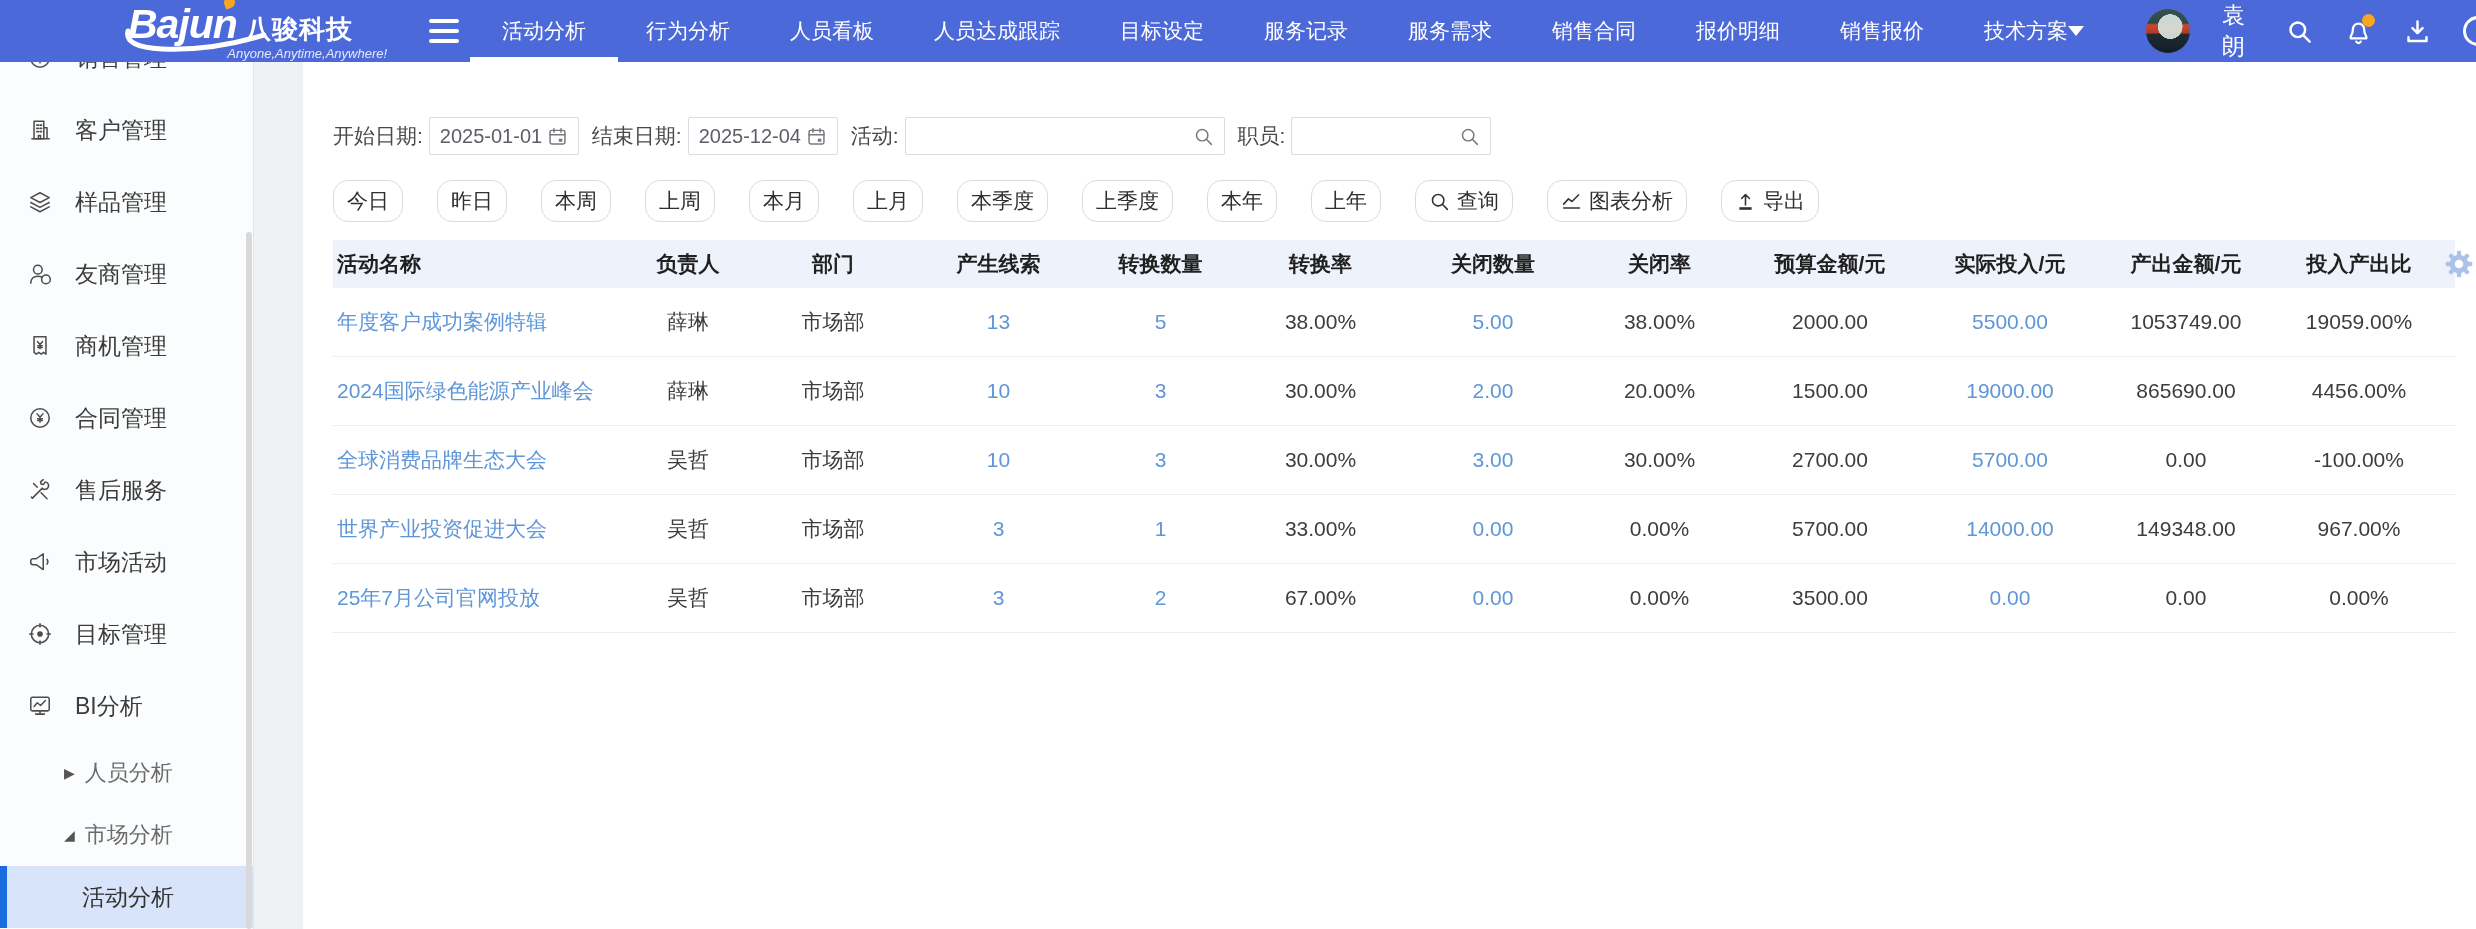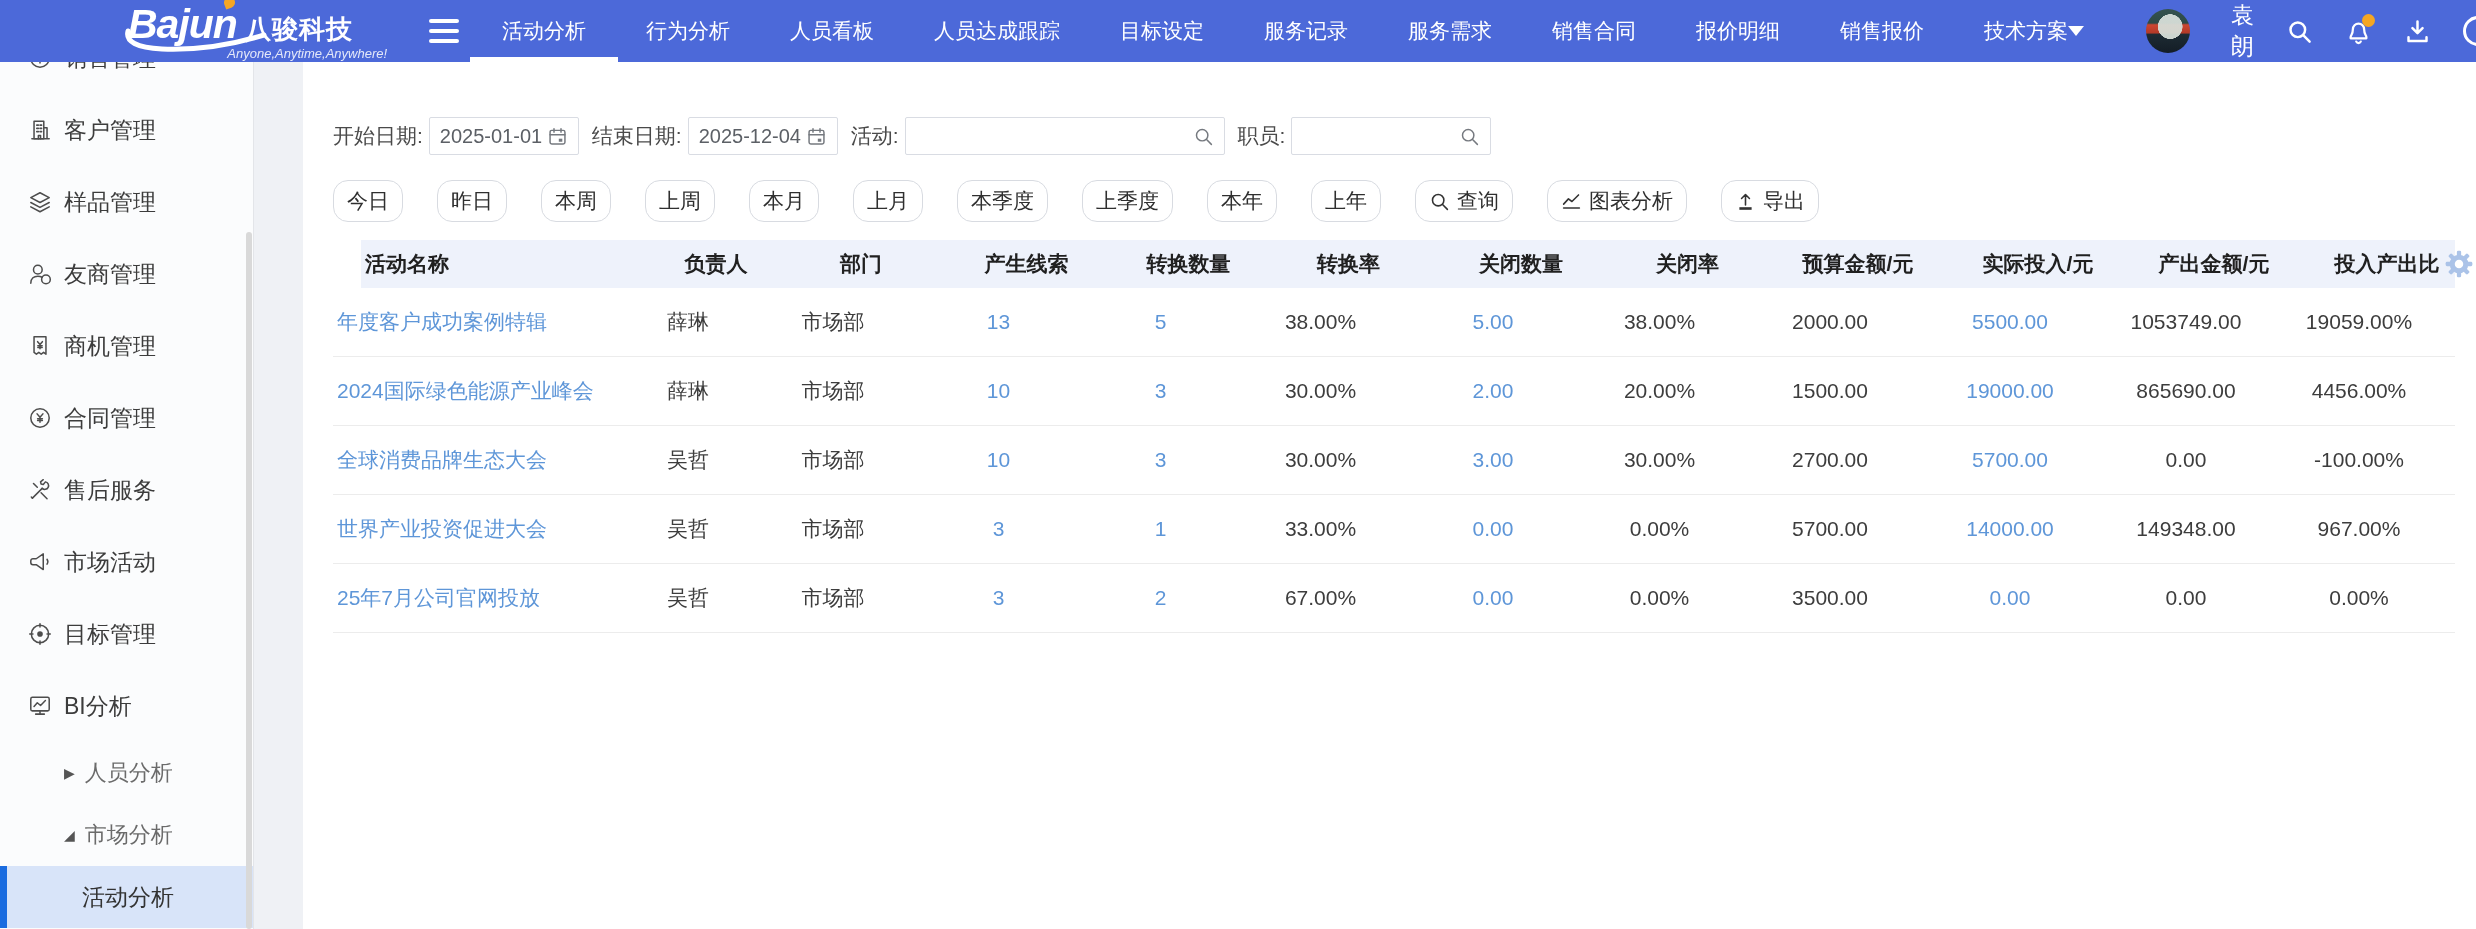--- a/index.html
+++ b/index.html
@@ -18,40 +18,40 @@
   .logo-dot { position:absolute; left:96px; top:-4px; width:11px; height:11px;
     background:#f6a623; border-radius:50% 50% 50% 0; transform:rotate(-20deg); }
   .hamburger { margin-left:42px; width:30px; height:24px; display:flex; flex-direction:column;
     justify-content:space-between; cursor:pointer; flex:none; }
   .hamburger span { display:block; height:4px; background:#fff; border-radius:2px; }
   .main-nav { display:flex; margin-left:43px; height:62px; align-items:center; gap:60px; }
   .nav-tab { font-size:21px; height:62px; line-height:62px; position:relative;
     cursor:pointer; white-space:nowrap; }
   .nav-tab.active::after { content:""; position:absolute; left:-32px; right:-32px;
     bottom:0; height:5px; background:#fff; }
-  .header-right { margin-left:auto; display:flex; align-items:center; gap:32px;text-align:right; }
+  .header-right { margin-left:auto; display:flex; align-items:center; gap:32px; }
   .nav-caret { width:0; height:0; border-left:8px solid transparent; border-right:8px solid transparent;
     border-top:10px solid #fff; margin-right:30px; cursor:pointer; }
   .avatar { width:44px; height:44px; border-radius:50%; flex:none; cursor:pointer;
     background:
       radial-gradient(circle at 55% 40%, rgba(214,222,216,.95) 0 34%, rgba(214,222,216,0) 35%),
       linear-gradient(180deg,#35524e 0%,#2c4a47 32%,#cc4631 36%,#b33a28 54%,#1d2b33 58%,#141d26 100%); }
   .user-name { font-size:23px; cursor:pointer; }
   .hicon { width:27px; height:27px; cursor:pointer; position:relative; flex:none; }
   .hicon svg { width:100%; height:100%; }
   .bell-dot { position:absolute; right:-3px; top:-4px; width:13px; height:13px;
     background:#f5a623; border-radius:50%; }
   .partial-circle { width:30px; height:30px; border:3px solid #fff; border-radius:50%;
     margin-right:-17px; flex:none; cursor:pointer; }
 
   
   .sidebar { position:absolute; left:0; top:62px; width:253px; bottom:0;
     background:#fbfcfd; overflow:hidden; }
   .sb-item { height:72px; display:flex; align-items:center; padding-left:27px;
-    gap:11px; font-size:23px; color:#3c3c3c; cursor:pointer; white-space:nowrap; }
+    gap:22px; font-size:23px; color:#3c3c3c; cursor:pointer; white-space:nowrap; }
   .sb-item.clipped { margin-top:-40px; }
   .sb-icon { width:26px; height:26px; flex:none; }
   .sb-icon svg { width:100%; height:100%; stroke:#4d4d4d; fill:none;
     stroke-width:1.4; stroke-linecap:round; stroke-linejoin:round; }
   .sb-sub { height:62px; display:flex; align-items:center; padding-left:64px;
     gap:10px; font-size:22px; color:#6b6b6b; cursor:pointer; }
   .sb-marker { font-size:14px; color:#555; }
   .sb-active { height:62px; display:flex; align-items:center; padding-left:75px;
     background:#d8e4f9; border-left:7px solid #1a6ce0; font-size:23px; color:#333;
     cursor:pointer; }
@@ -78,21 +78,21 @@
   .button-row { display:flex; align-items:center; gap:34px; margin-top:24px; height:42px; }
   .btn { height:42px; border:1px solid #d8dbe1; border-radius:15px; background:#fff;
     color:#2f2f2f; font-size:21px; padding:0 13px; display:flex; align-items:center;
     gap:7px; cursor:pointer; white-space:nowrap; }
   .btn-icon { width:21px; height:21px; flex:none; }
   .btn-icon svg { width:100%; height:100%; stroke:#333; fill:none;
     stroke-width:1.8; stroke-linecap:round; stroke-linejoin:round; }
 
   .table-wrap { margin-top:18px; width:2122px; position:relative; }
   .t-header { display:grid; height:48px; background:#eef2fb; align-items:center;
-    font-weight:bold; font-size:21px; color:#202020;margin-left:28px; }
+    font-weight:bold; font-size:21px; color:#202020; }
   .t-row { display:grid; height:69px; border-bottom:1px solid #ececec;
     align-items:center; font-size:21px; color:#3d3d3d; }
   .t-cell { white-space:nowrap; overflow:hidden; }
   .al { text-align:left; padding-left:4px; }
   .ac { text-align:center; }
   .link { color:#5e96d8; cursor:pointer; }
   .gear { position:absolute; right:-20px; top:8px; width:32px; height:32px; cursor:pointer; }
   .gear svg { width:100%; height:100%; fill:#abc3e8; }
 </style>
 </head>

